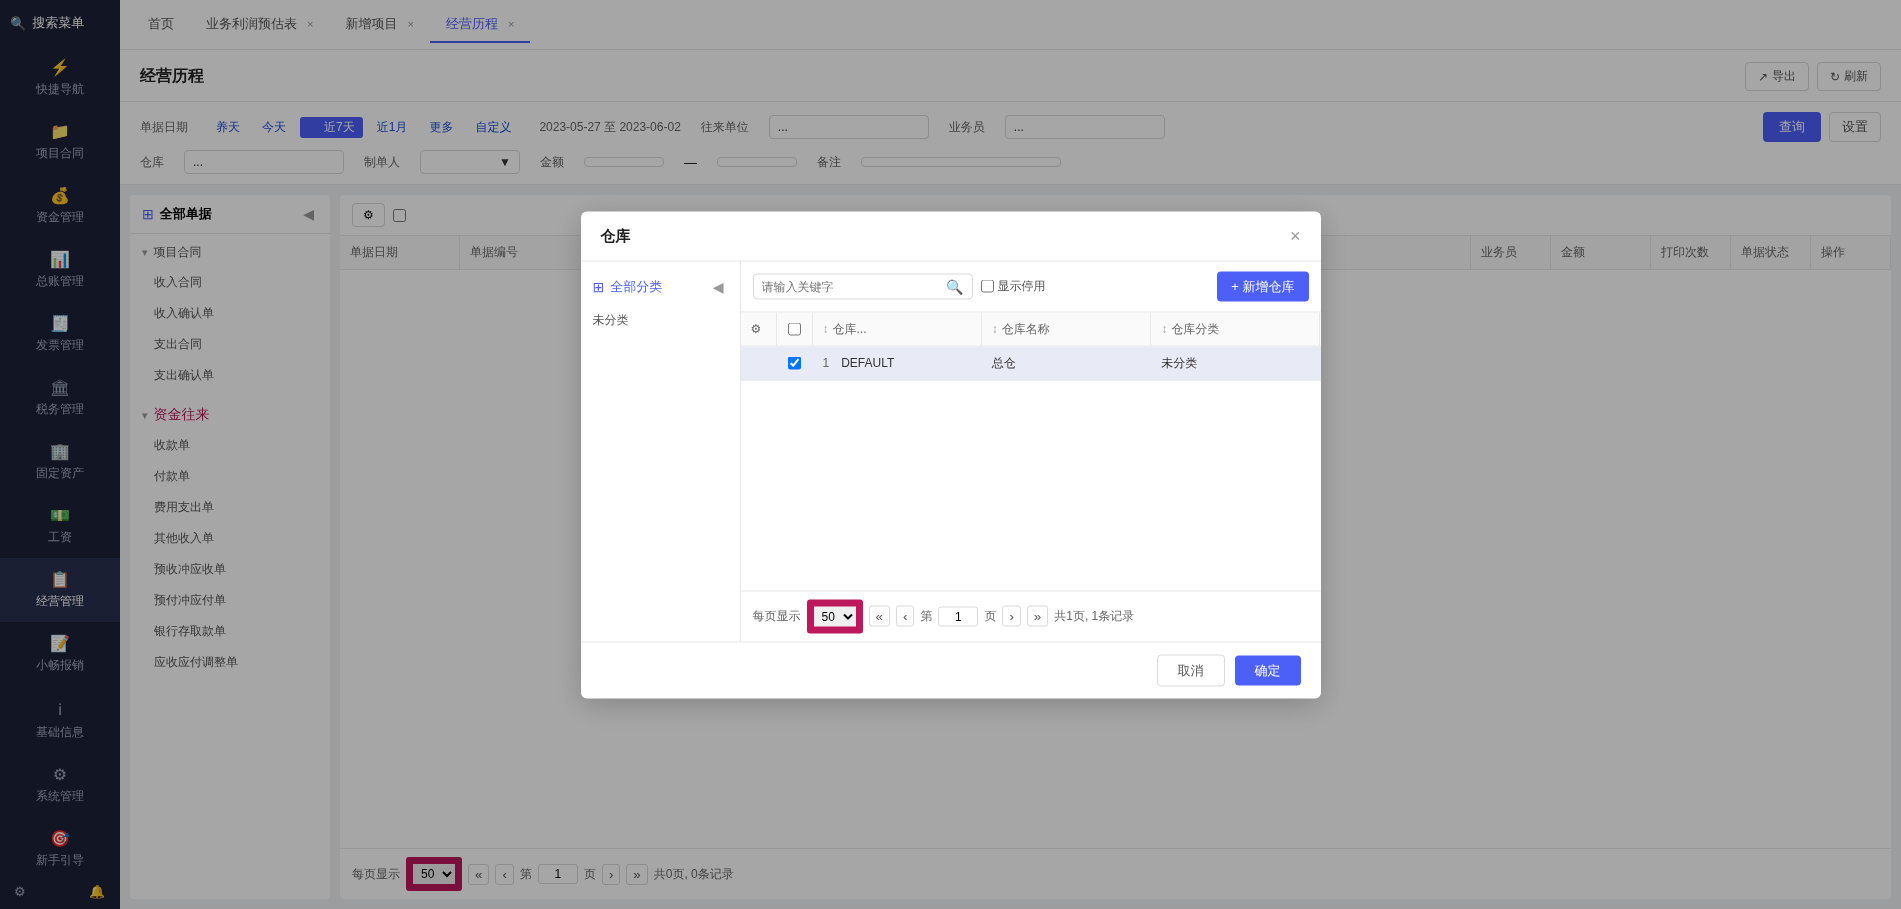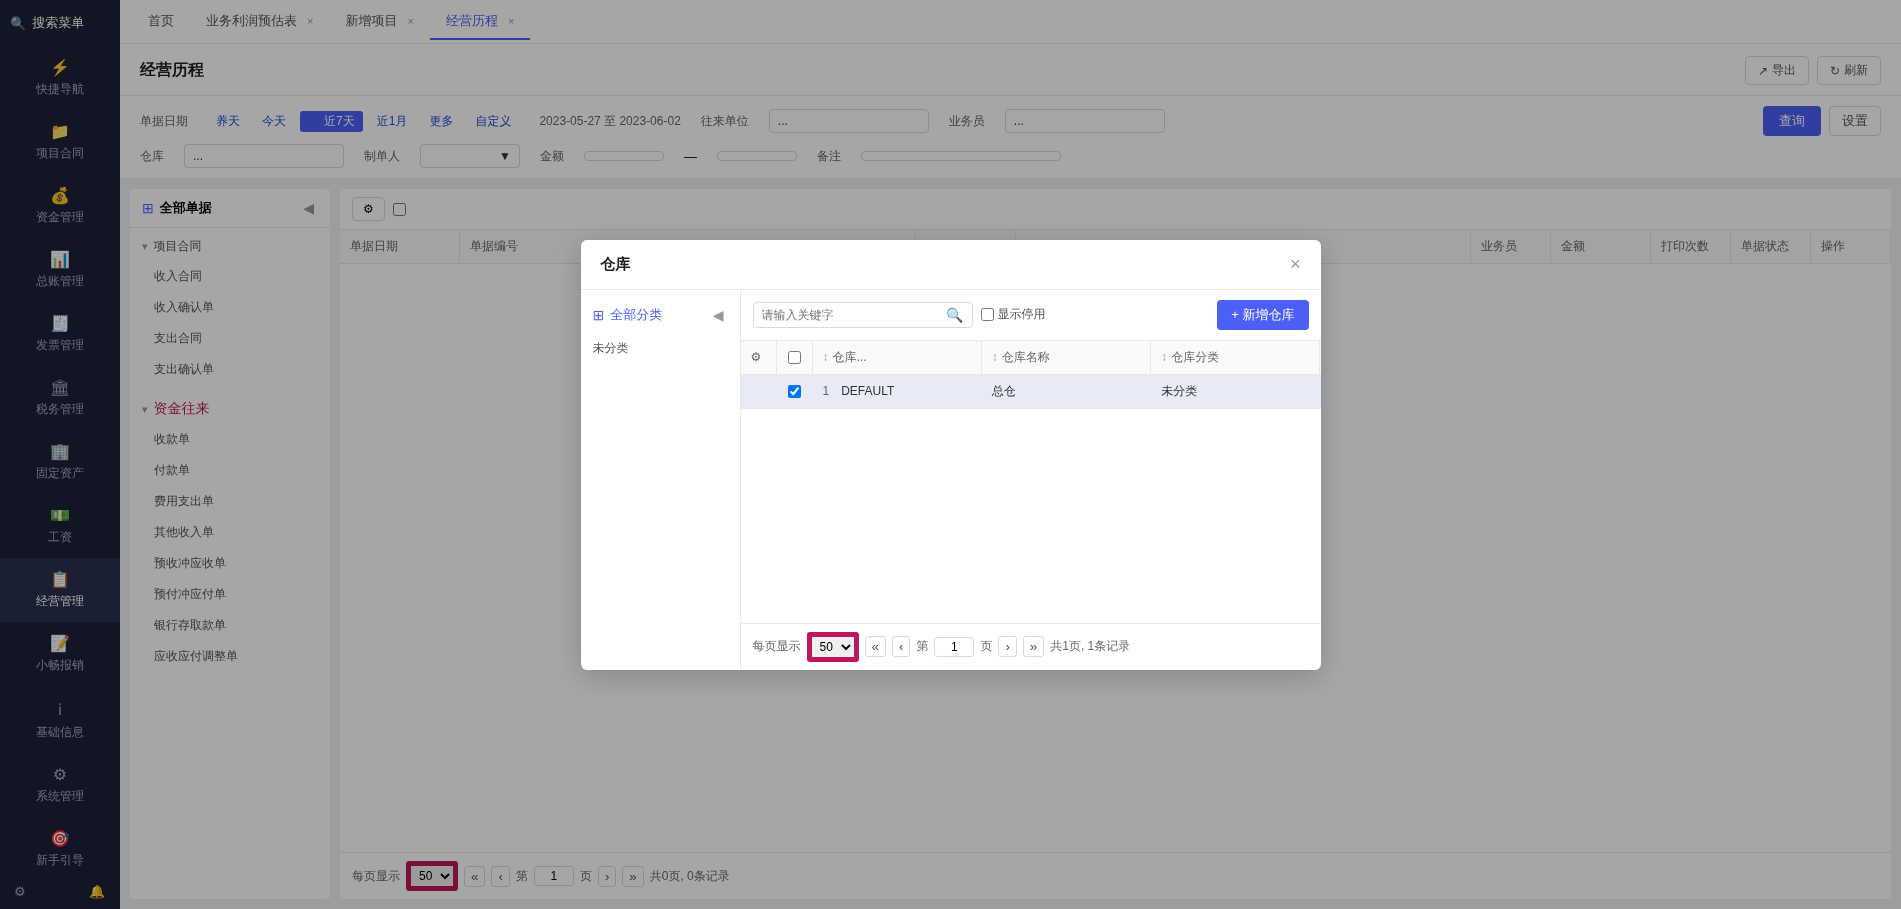--- a/index.html
+++ b/index.html
@@ -13,21 +13,21 @@
     .sidebar-search { display: flex; align-items: center; gap: 6px; padding: 14px 10px; color: #fff; font-size: 13px; cursor: pointer; }
     .sidebar-item { display: flex; flex-direction: column; align-items: center; padding: 12px 0; cursor: pointer; color: #a0a8c0; font-size: 12px; gap: 4px; }
     .sidebar-item.active { color: #fff; background: #2a3150; }
     .sidebar-item .icon { font-size: 16px; }
     .sidebar-bottom { margin-top: auto; display: flex; align-items: center; justify-content: space-between; padding: 10px 14px; color: #a0a8c0; }
 
     
     .main-content { flex: 1; display: flex; flex-direction: column; background: #f0f2f5; overflow: hidden; }
 
     
-    .tabs-bar { background: #fff; display: flex; align-items: center; border-bottom: 1px solid #e8e8e8; padding: 0 12px; height: 44px; }
+    .tabs-bar { background: #fff; display: flex; align-items: center; border-bottom: 1px solid #e8e8e8; padding: 0 12px; height: 50px; }
     .tab { padding: 8px 16px; font-size: 13px; color: #555; cursor: pointer; display: flex; align-items: center; gap: 6px; border-bottom: 2px solid transparent; }
     .tab.active { color: #4c5ff7; border-bottom: 2px solid #4c5ff7; }
     .tab-close-btn { margin-left: 4px; font-size: 11px; color: #999; }
 
     
     .page-header { padding: 12px 20px 0; background: #fff; display: flex; align-items: center; justify-content: space-between; border-bottom: 1px solid #e8e8e8; }
     .page-title { font-size: 16px; font-weight: 600; color: #222; padding-bottom: 10px; }
     .page-actions { display: flex; gap: 8px; padding-bottom: 10px; }
     .btn-export { background: #fff; border: 1px solid #d9d9d9; padding: 5px 12px; border-radius: 4px; cursor: pointer; font-size: 12px; color: #555; display: flex; align-items: center; gap: 4px; }
     .btn-refresh { background: #fff; border: 1px solid #d9d9d9; padding: 5px 12px; border-radius: 4px; cursor: pointer; font-size: 12px; color: #555; display: flex; align-items: center; gap: 4px; }
@@ -83,21 +83,21 @@
     .modal-row { display: flex; align-items: center; background: #e8eaf6; border-bottom: 1px solid #e8e8e8; }
     .modal-td { padding: 8px 10px; font-size: 12px; color: #333; display: flex; align-items: center; }
     .modal-td-settings { width: 36px; justify-content: center; }
     .modal-td-check { width: 36px; justify-content: center; }
     .modal-td-code { width: 100px; flex: 1; }
     .modal-td-name { width: 120px; flex: 1; }
     .modal-td-cat { width: 120px; flex: 1; }
 
     
     .modal-pagination { display: flex; align-items: center; gap: 6px; padding: 8px 12px; border-top: 1px solid #e8e8e8; font-size: 12px; color: #666; }
-    .modal-page-select { border: 5px solid #be185d; border-radius: 3px; padding: 2px 4px; font-size: 12px; }
+    .modal-page-select { border: 7px solid #be185d; border-radius: 3px; padding: 2px 4px; font-size: 12px; }
     .modal-page-input { width: 40px; border: 1px solid #d9d9d9; border-radius: 3px; padding: 2px 4px; text-align: center; font-size: 12px; }
     .modal-page-btn { border: 1px solid #d9d9d9; background: #fff; padding: 2px 6px; cursor: pointer; border-radius: 3px; color: #555; }
     .modal-page-btn:disabled { color: #ccc; cursor: not-allowed; }
 
     
     .modal-footer { display: flex; align-items: center; justify-content: flex-end; gap: 10px; padding: 12px 20px; border-top: 1px solid #e8e8e8; }
     .btn-cancel { background: #fff; border: 1px solid #d9d9d9; padding: 6px 20px; border-radius: 4px; cursor: pointer; font-size: 13px; color: #555; }
     .btn-confirm { background: #4c5ff7; color: #fff; border: none; padding: 6px 20px; border-radius: 4px; cursor: pointer; font-size: 13px; }
 
     
@@ -410,13 +410,17 @@
         <span>第</span>
         <input class="modal-page-input" type="text" value="1" style="">
         <span>页</span>
         <button class="modal-page-btn">›</button>
         <button class="modal-page-btn">»</button>
         <span>共1页, 1条记录</span>
       </div>
     </div>
   </div>
 
+  <div class="modal-footer">
+    <button class="btn-cancel">取消</button>
+    <button class="btn-confirm">确定</button>
+  </div>
 </div>
 
 </body></html>

